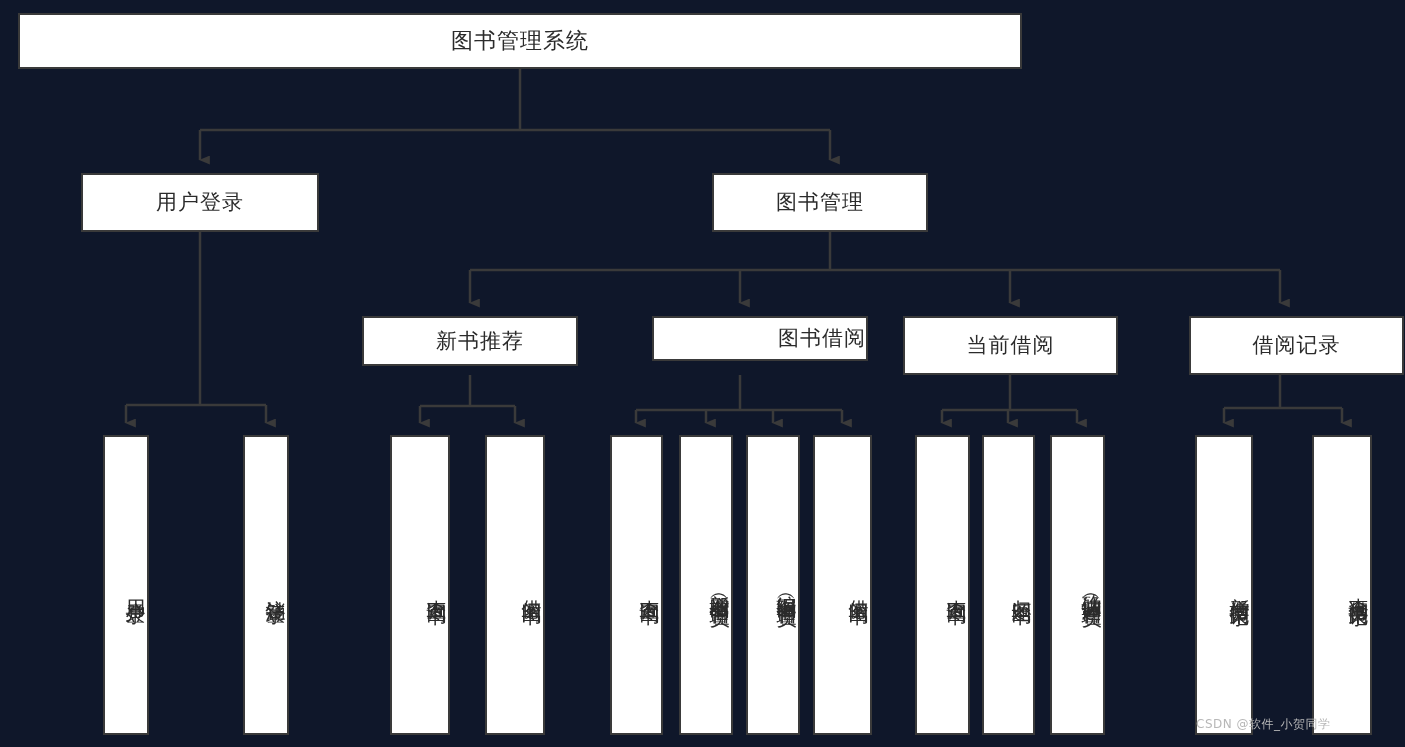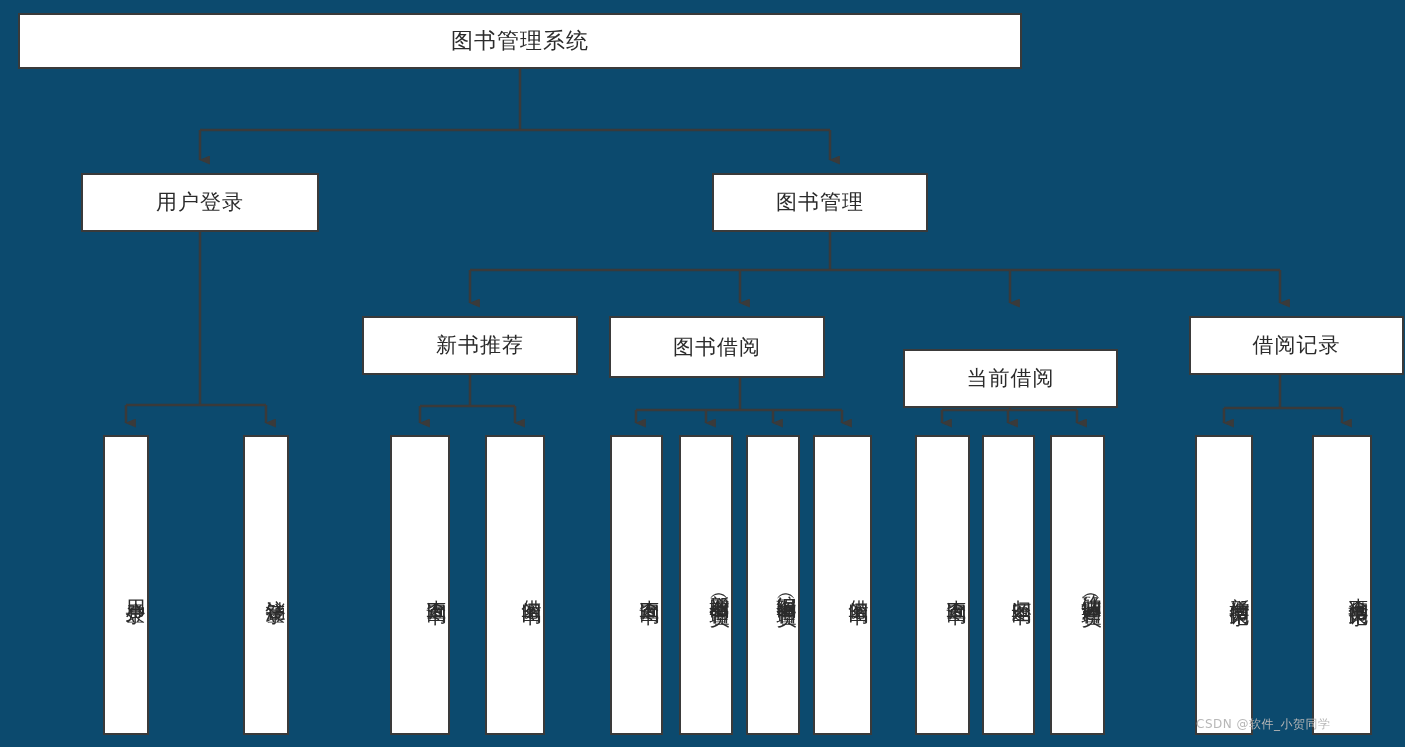--- a/index.html
+++ b/index.html
@@ -7,21 +7,21 @@
     padding: 0;
     background: #ffffff;
   }
   body {
     font-family: "DejaVu Sans", "Liberation Sans", sans-serif;
   }
   #canvas {
     position: relative;
     width: 1405px;
     height: 747px;
-    background: #0c4a6e;
+    background: #0f172a;
     overflow: hidden;
   }
   svg.wires {
     position: absolute;
     left: 0;
     top: 0;
     width: 1405px;
     height: 747px;
     pointer-events: none;
   }
@@ -126,29 +126,29 @@
   </div>
 
   <div class="node horiz" style="left:81px; top:173px; width:238px; height:59px;">
     <span class="lbl">用户登录</span>
   </div>
 
   <div class="node horiz" style="left:712px; top:173px; width:216px; height:59px;">
     <span class="lbl">图书管理</span>
   </div>
 
-  <div class="node horiz" style="left:362px; top:316px; width:216px; height:59px;padding-left:20px;">
+  <div class="node horiz" style="left:362px; top:316px; width:216px; height:50px;padding-left:20px;">
     <span class="lbl">新书推荐</span>
   </div>
 
-  <div class="node horiz" style="left:609px; top:316px; width:216px; height:62px;">
+  <div class="node horiz" style="left:652px; top:316px; width:216px; height:45px;justify-content:flex-end;">
     <span class="lbl">图书借阅</span>
   </div>
 
-  <div class="node horiz" style="left:903px; top:316px; width:215px; height:59px;margin-top:33px;">
+  <div class="node horiz" style="left:903px; top:316px; width:215px; height:59px;">
     <span class="lbl">当前借阅</span>
   </div>
 
   <div class="node horiz" style="left:1172px; top:316px; width:215px; height:59px;margin-left:17px;">
     <span class="lbl">借阅记录</span>
   </div>
 
   <div class="node vert" style="left:103px; top:435px; width:46px; height:300px;">
     <span class="lbl">用户登录</span>
   </div>

